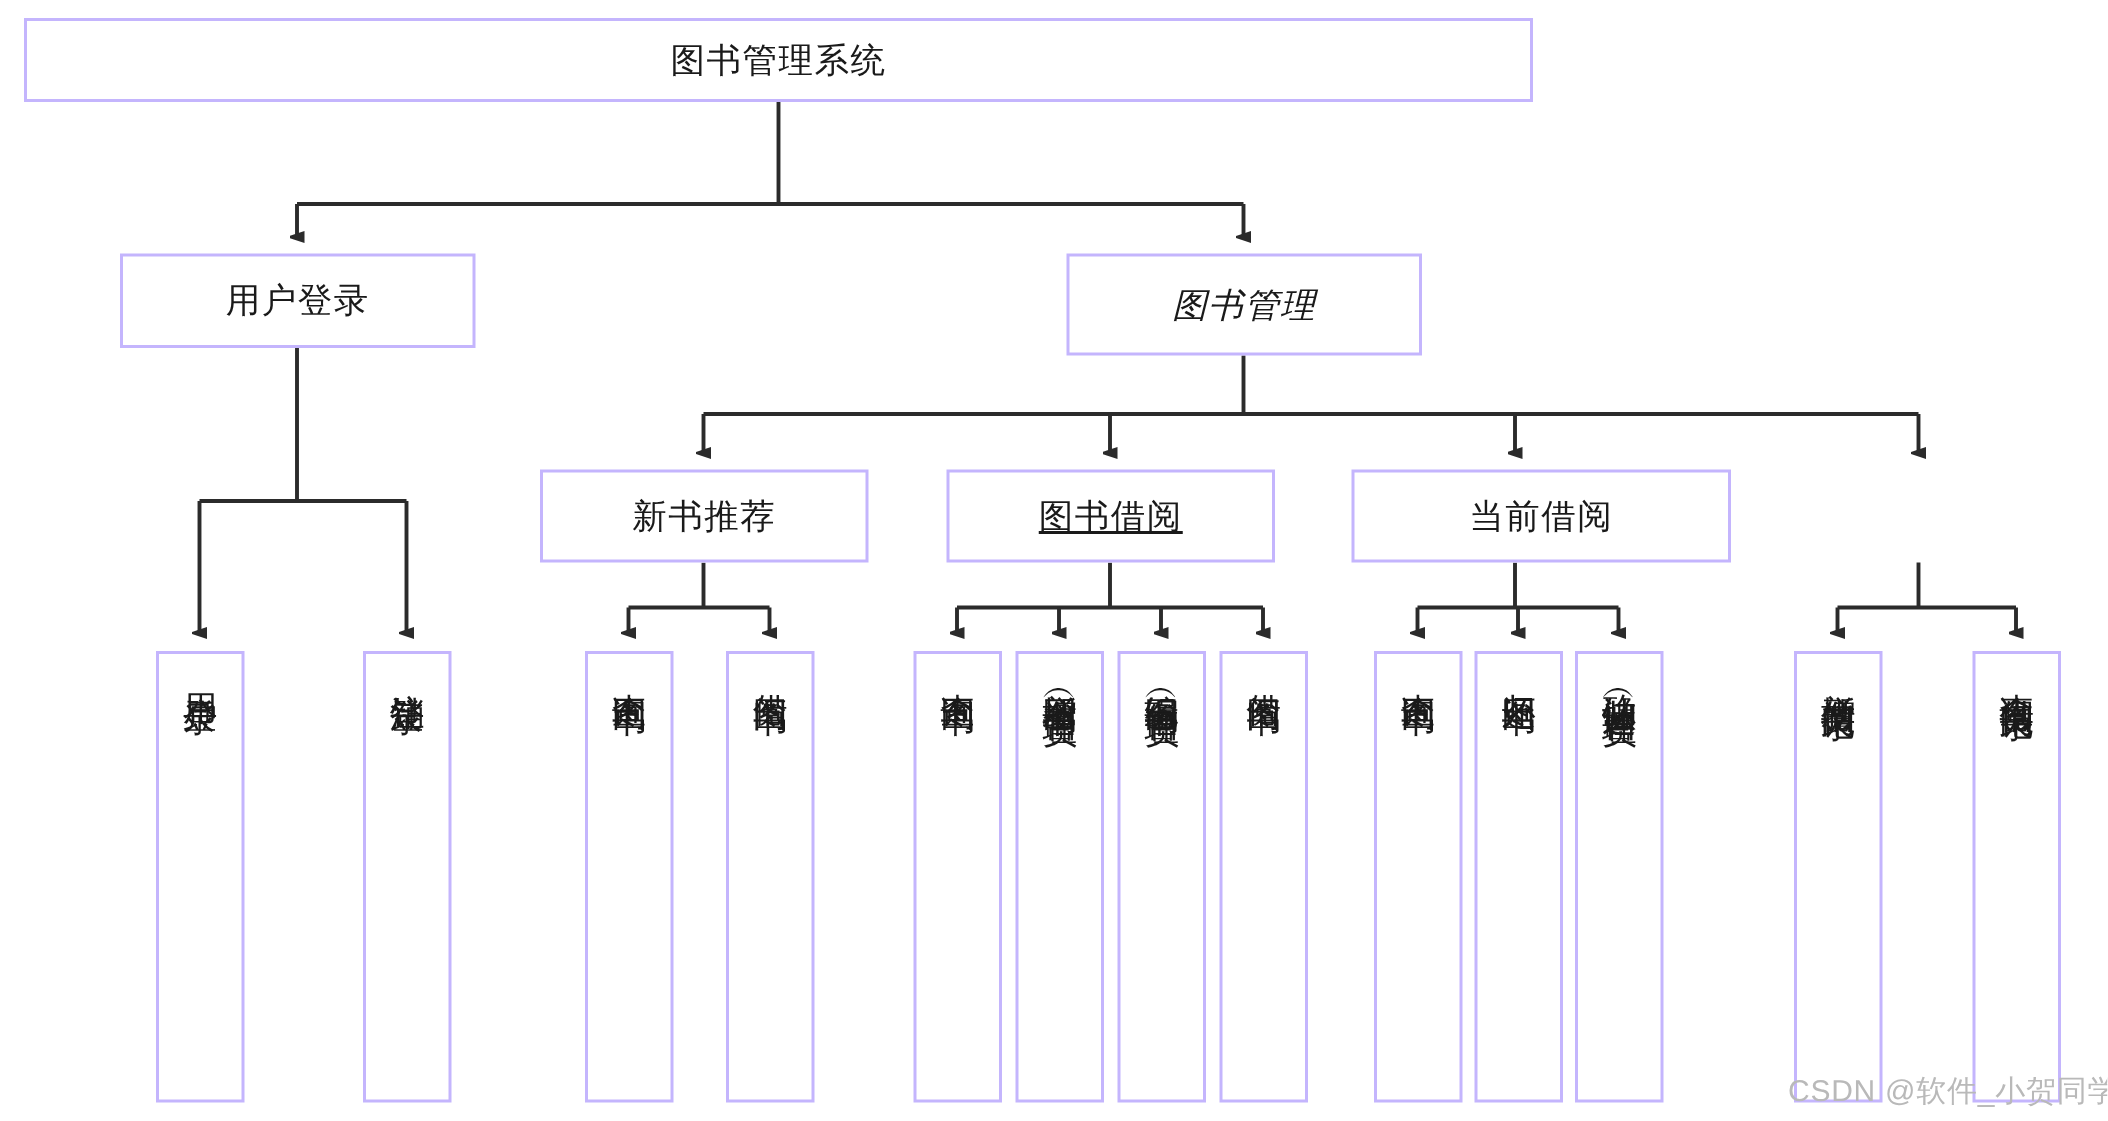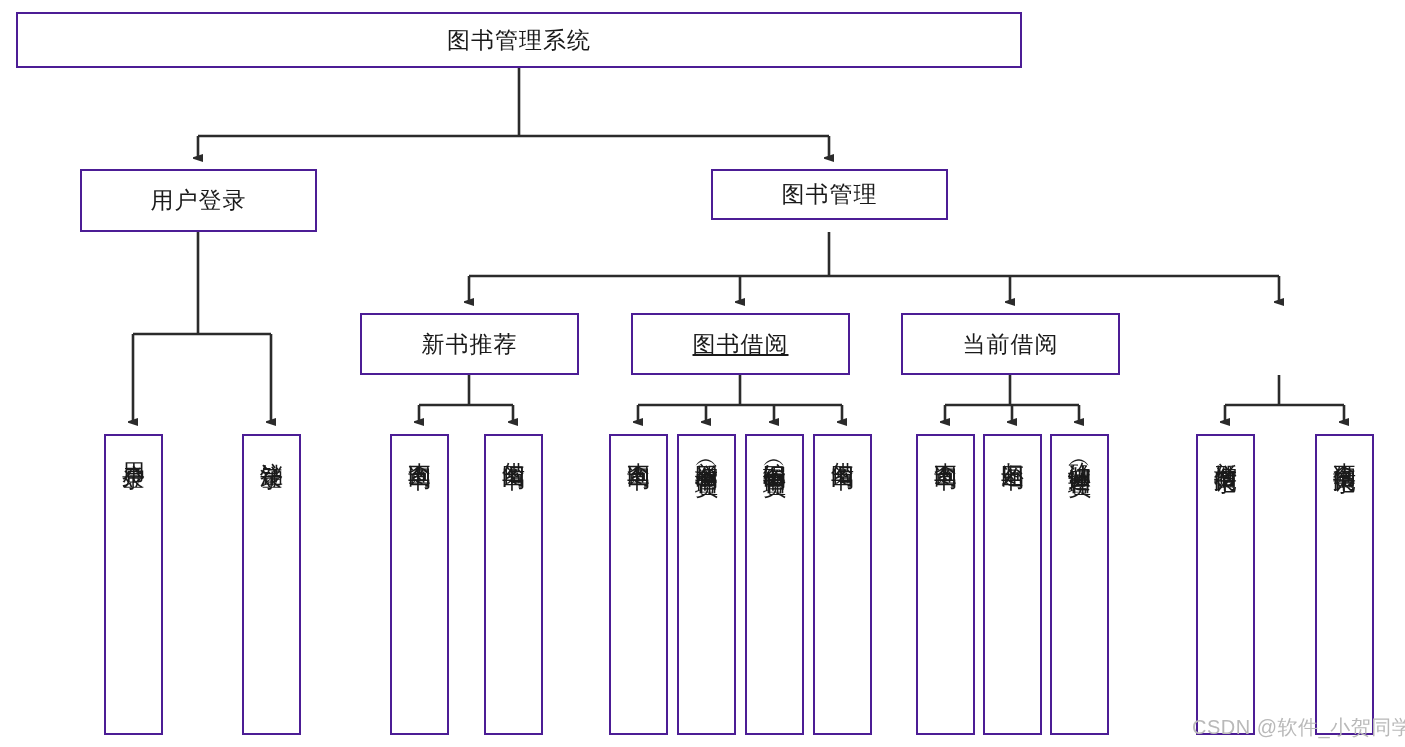--- a/index.html
+++ b/index.html
@@ -20,21 +20,21 @@
   svg.edges {
     position: absolute;
     left: 0;
     top: 0;
     width: 1405px;
     height: 747px;
   }
   .node {
     position: absolute;
     box-sizing: border-box;
-    border: 2px solid #4c1d95;
+    border: 2px solid #c4b5fd;
     background: #ffffff;
     display: flex;
     align-items: center;
     justify-content: center;
     color: #1a1a1a;
   }
   .node.horizontal {
     font-size: 23px;
     letter-spacing: 1px;
   }
@@ -118,33 +118,33 @@
   </svg>
 
   <div class="node horizontal" style="left:16px; top:12px; width:1006px; height:56px;">
     <span>图书管理系统</span>
   </div>
 
   <div class="node horizontal" style="left:80px; top:169px; width:237px; height:63px;">
     <span>用户登录</span>
   </div>
 
-  <div class="node horizontal" style="left:711px; top:169px; width:237px; height:51px;">
+  <div class="node horizontal" style="left:711px; top:169px; width:237px; height:68px;font-style:italic;">
     <span>图书管理</span>
   </div>
 
   <div class="node horizontal" style="left:360px; top:313px; width:219px; height:62px;">
     <span>新书推荐</span>
   </div>
 
   <div class="node horizontal" style="left:631px; top:313px; width:219px; height:62px;text-decoration:underline;">
     <span>图书借阅</span>
   </div>
 
-  <div class="node horizontal" style="left:901px; top:313px; width:219px; height:62px;">
+  <div class="node horizontal" style="left:901px; top:313px; width:253px; height:62px;">
     <span>当前借阅</span>
   </div>
 
 
   <div class="node vertical" style="left:104px; top:434px; width:59px; height:301px;">
     <span class="vlabel">用户登录</span>
   </div>
 
   <div class="node vertical" style="left:242px; top:434px; width:59px; height:301px;">
     <span class="vlabel">注销登录</span>

